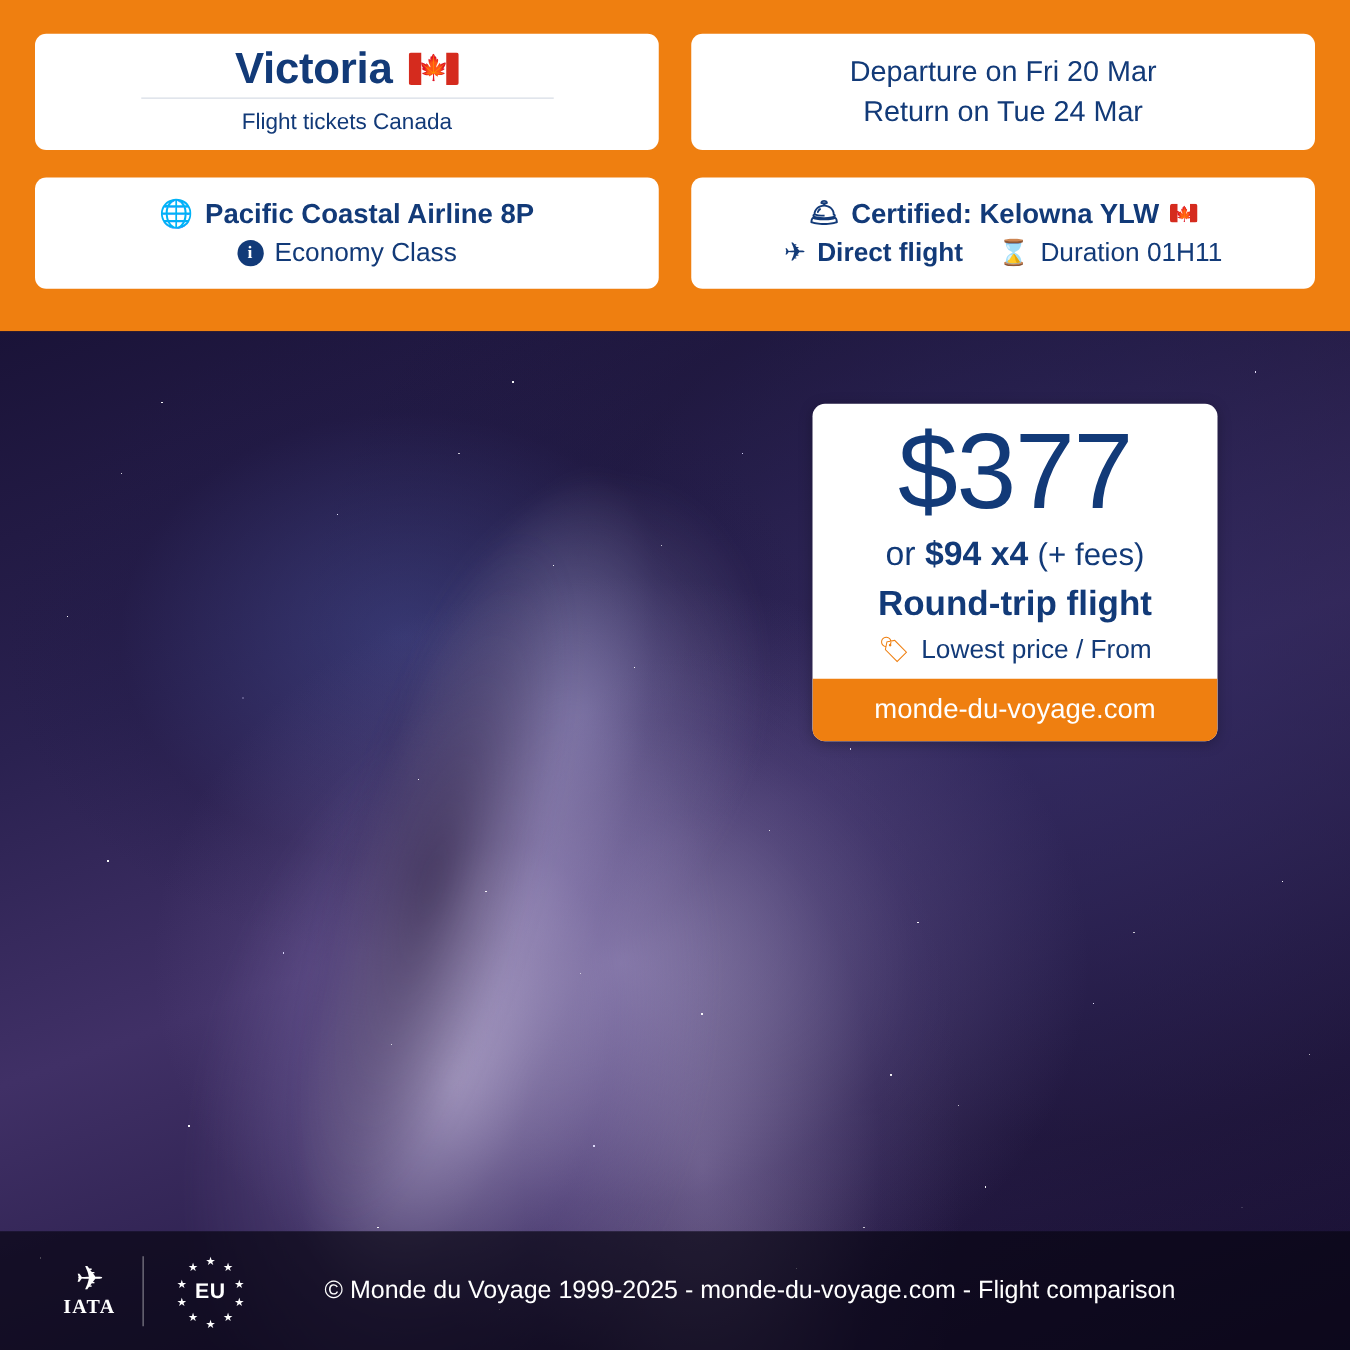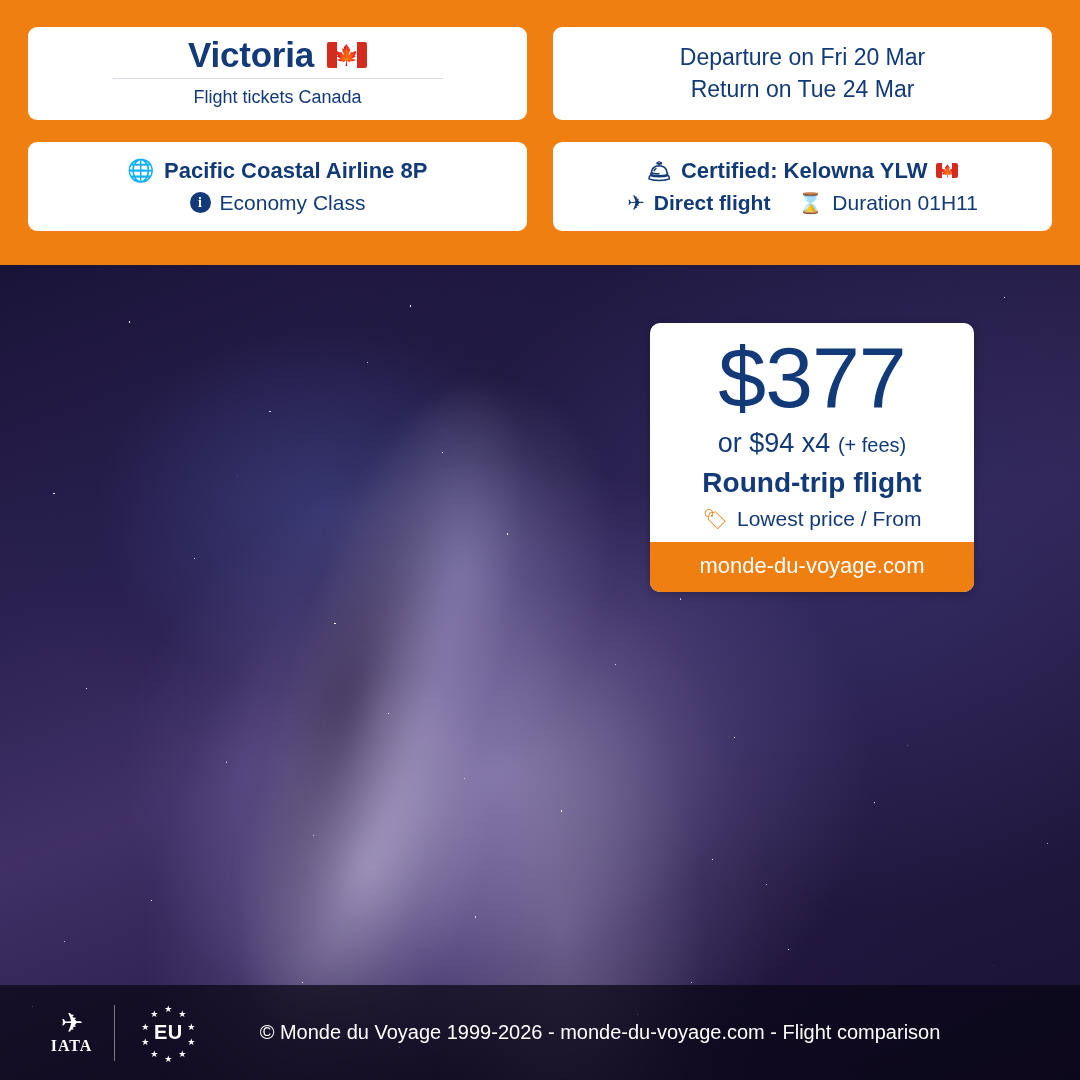--- a/index.html
+++ b/index.html
@@ -288,22 +288,22 @@
     line-height: 0.95;
     letter-spacing: -1px;
     font-family: "Liberation Sans", sans-serif;
   }
   .price-split {
     margin-top: 10px;
     font-size: 27px;
     color: #123a78;
     line-height: 1.1;
   }
-  .price-split b { font-weight: normal; }
-  .price-split .fees { font-size: 20px; }
+  .price-split b { font-weight: bold; }
+  .price-split .fees { font-size: 25px; }
   .trip-type {
     margin-top: 9px;
     font-size: 28px;
     font-weight: bold;
     color: #123a78;
   }
   .lowest {
     margin-top: 8px;
     font-size: 21px;
     color: #123a78;
@@ -364,21 +364,21 @@
   .eu {
     position: relative;
     width: 62px;
     height: 62px;
     display: flex;
     align-items: center;
     justify-content: center;
     color: #fff;
   }
   .eu .eutxt {
-    font-size: 20px;
+    font-size: 17px;
     font-weight: bold;
     letter-spacing: .5px;
   }
   .eu .star {
     position: absolute;
     font-size: 9px;
     color: #fff;
   }
   .footer-text {
     flex: 1;
@@ -483,17 +483,17 @@
         <span class="star" style="top:20px;left:50px;">★</span>
         <span class="star" style="top:35px;left:4px;">★</span>
         <span class="star" style="top:35px;left:50px;">★</span>
         <span class="star" style="top:47px;left:13px;">★</span>
         <span class="star" style="top:47px;left:41px;">★</span>
         <span class="star" style="top:52px;left:27px;">★</span>
         <span class="eutxt">EU</span>
       </div>
     </div>
     <div class="footer-text">
-      <div>© Monde du Voyage 1999-2026 - monde-du-voyage.com - Flight comparison</div>
+      <div>© Monde du Voyage 1999-2025 - monde-du-voyage.com - Flight comparison</div>
     </div>
   </div>
 
 </div>
 
 </body></html>

